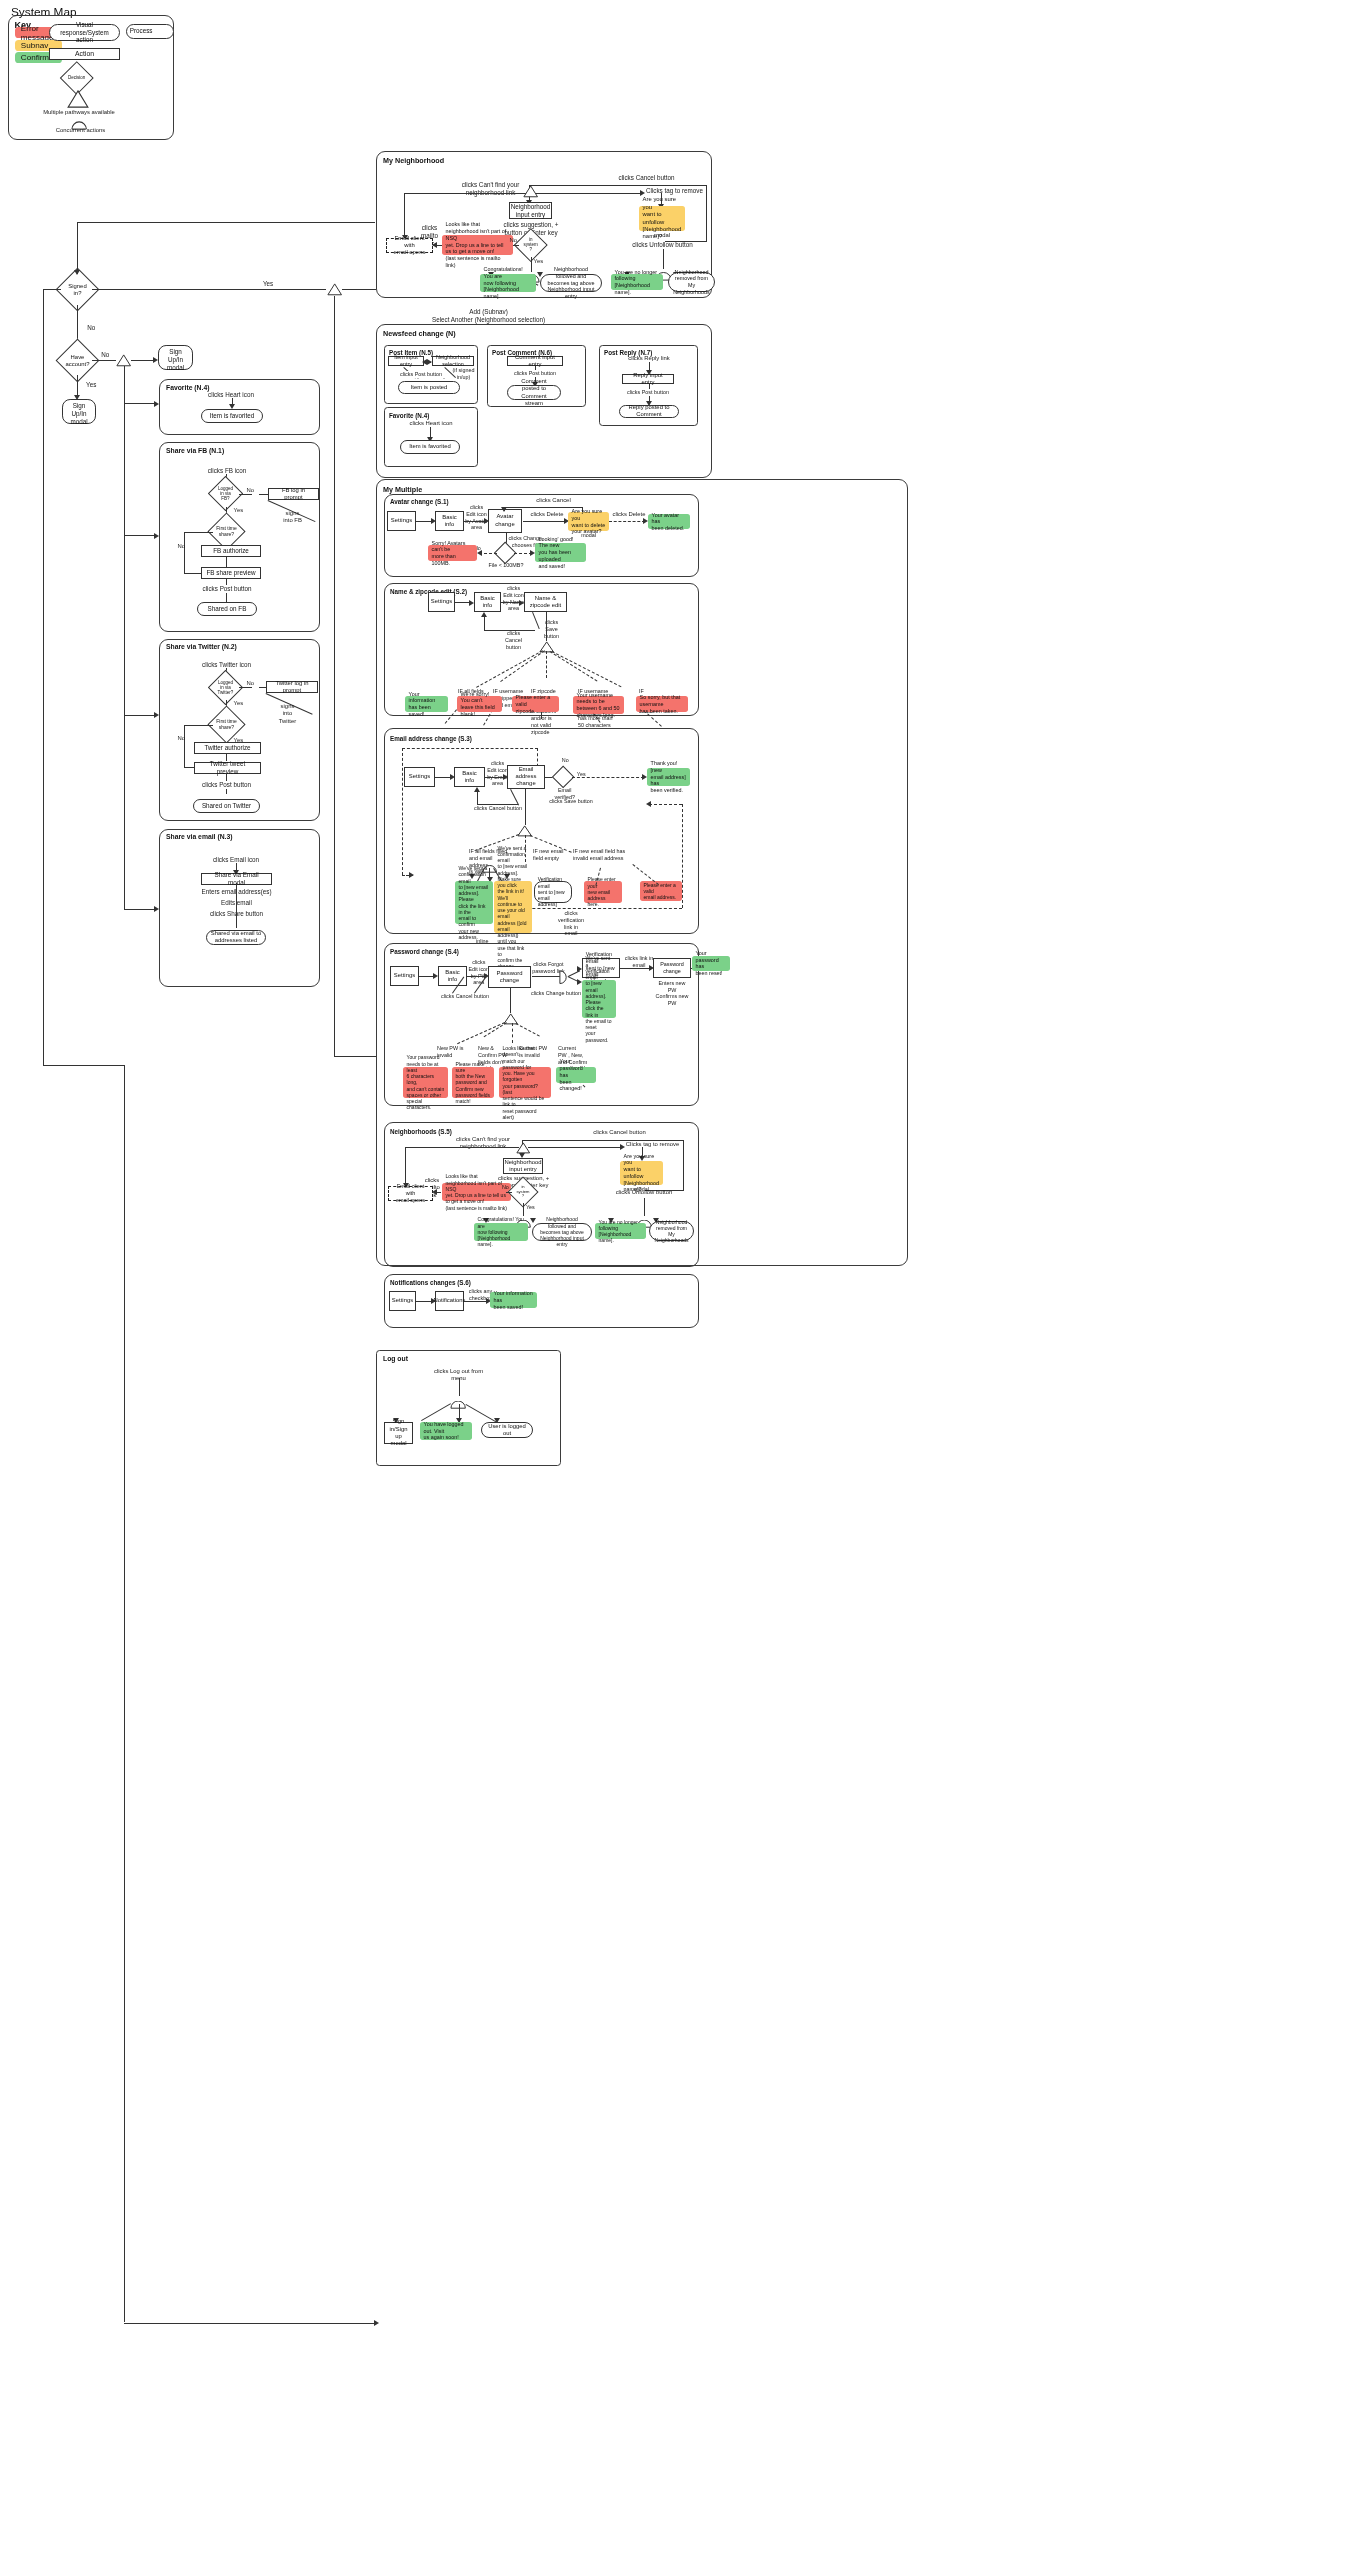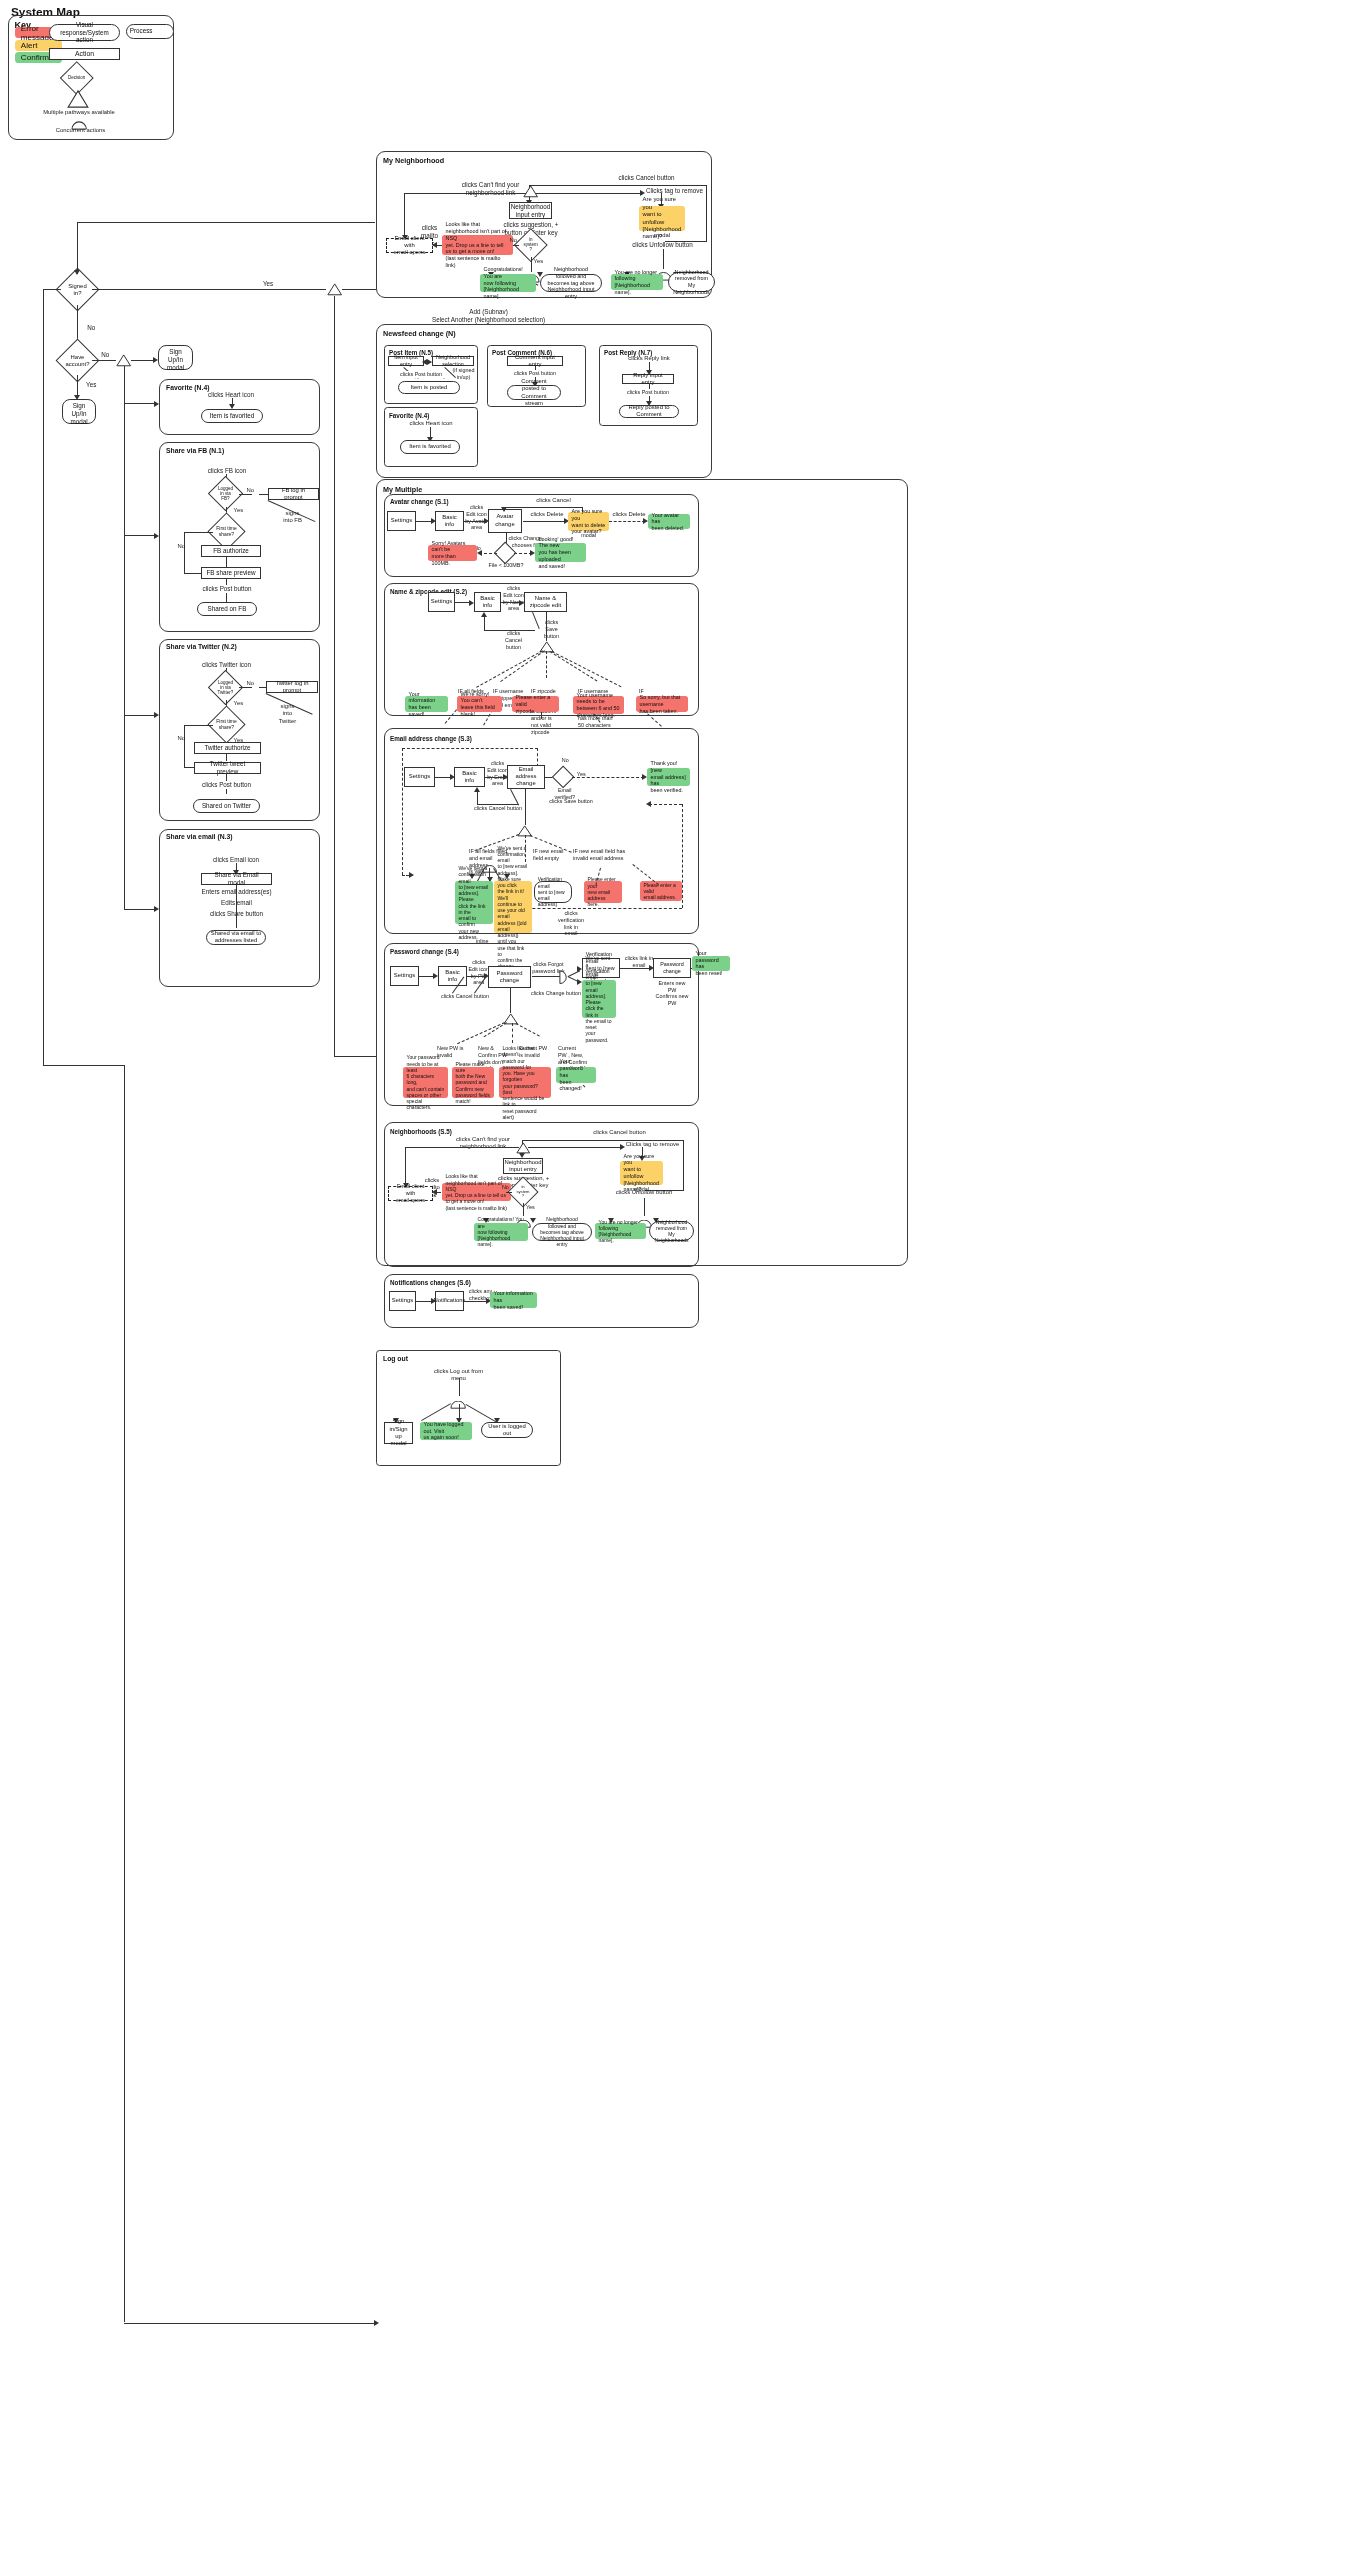--- a/index.html
+++ b/index.html
@@ -8,21 +8,21 @@
     width:1357px; height:2576px; position:relative;
     background:#ffffff;
     font-family:"Liberation Sans", sans-serif;
     color:#111;
     overflow:hidden;
   }
   
   .t { position:absolute; font-size:8.1px; line-height:1.25; color:#1a1a1a; text-align:center; white-space:pre-line; }
   .t.l { text-align:left; }
   .ttl { position:absolute; font-weight:bold; font-size:9px; color:#111; }
-  .pagetitle { position:absolute; font-weight:bold; font-size:11.8px; }
+  .pagetitle { position:absolute; font-weight:normal; font-size:11.8px; }
   
   .grp { position:absolute; border:1.3px solid #3b3b3b; border-radius:9px; background:transparent; }
   .grp.sq { border-radius:3.6px; }
   
   .node { position:absolute; display:flex; align-items:center; justify-content:center;
           text-align:center; font-size:8.1px; line-height:1.25; padding:1.8px 3.6px; white-space:pre-line; }
   .rect { border:1.2px solid #333; background:#fff; }
   .round { border:1.2px solid #333; background:#fff; border-radius:904px; }
   .rrect { border:1.2px solid #333; background:#fff; border-radius:8.1px; }
   .dash { border:1.3px dashed #222; background:#fff; }
@@ -56,21 +56,21 @@
 </style>
 </head>
 <body>
 
 <div class="pagetitle" style="left:11px;top:5.4px;">System Map</div>
 
 <div class="grp" style="left:8.1px;top:15.4px;width:166px;height:125px;"></div>
 <div class="ttl" style="left:14.5px;top:20px;">Key</div>
 
 <div class="swatch" style="left:15.4px;top:27px;width:47px;height:11px;background:#f4736c;">Error message</div>
-<div class="swatch" style="left:15.4px;top:40px;width:47px;height:11px;background:#fbd168;">Alert</div>
+<div class="swatch" style="left:15.4px;top:40px;width:47px;height:11px;background:#fbd168;">Subnav</div>
 <div class="swatch" style="left:15.4px;top:52px;width:47px;height:11px;background:#7bd189;">Confirmation</div>
 
 <div class="node round" style="left:49px;top:24.4px;width:71px;height:16.3px;font-size:6.3px;">Visual response/System action</div>
 <div class="node rrect" style="left:126px;top:24.4px;width:48px;height:14.5px;font-size:6.3px;align-items:flex-start;justify-content:flex-start;padding:1.8px 2.7px;">Process</div>
 <div class="node rect" style="left:49px;top:48px;width:71px;height:11.8px;font-size:6.8px;">Action</div>
 
 <div class="diamond" style="left:65px;top:66px;width:23.5px;height:23.5px;">
   <div class="dshape"></div>
     <div class="dlabel" style="font-size:4.5px;">Decision</div>
 </div>

